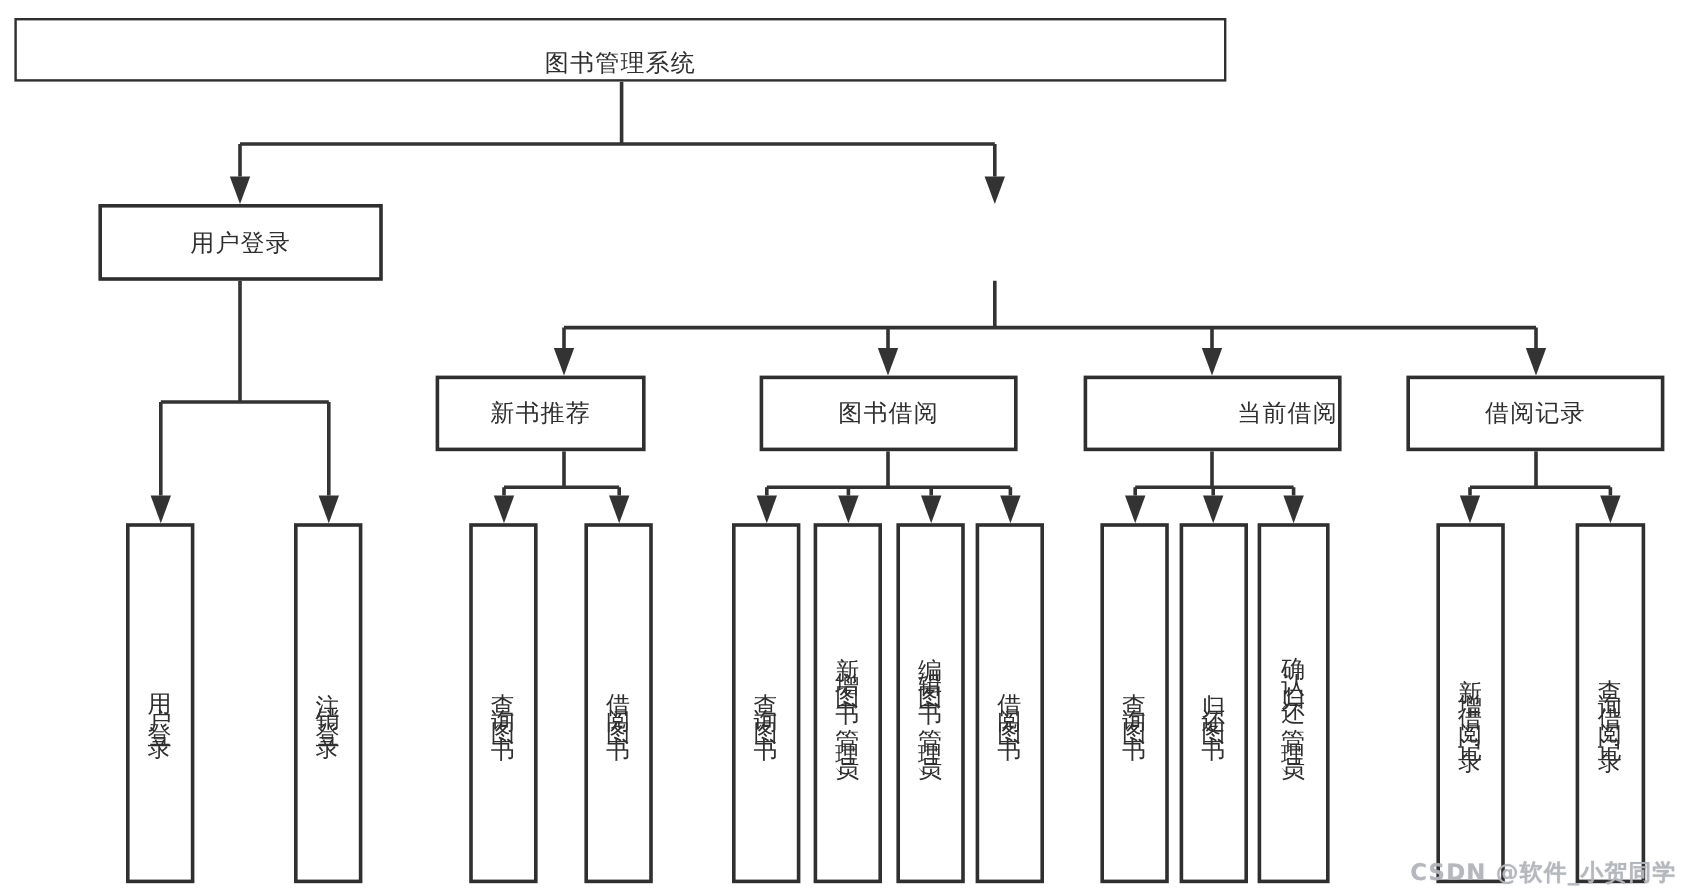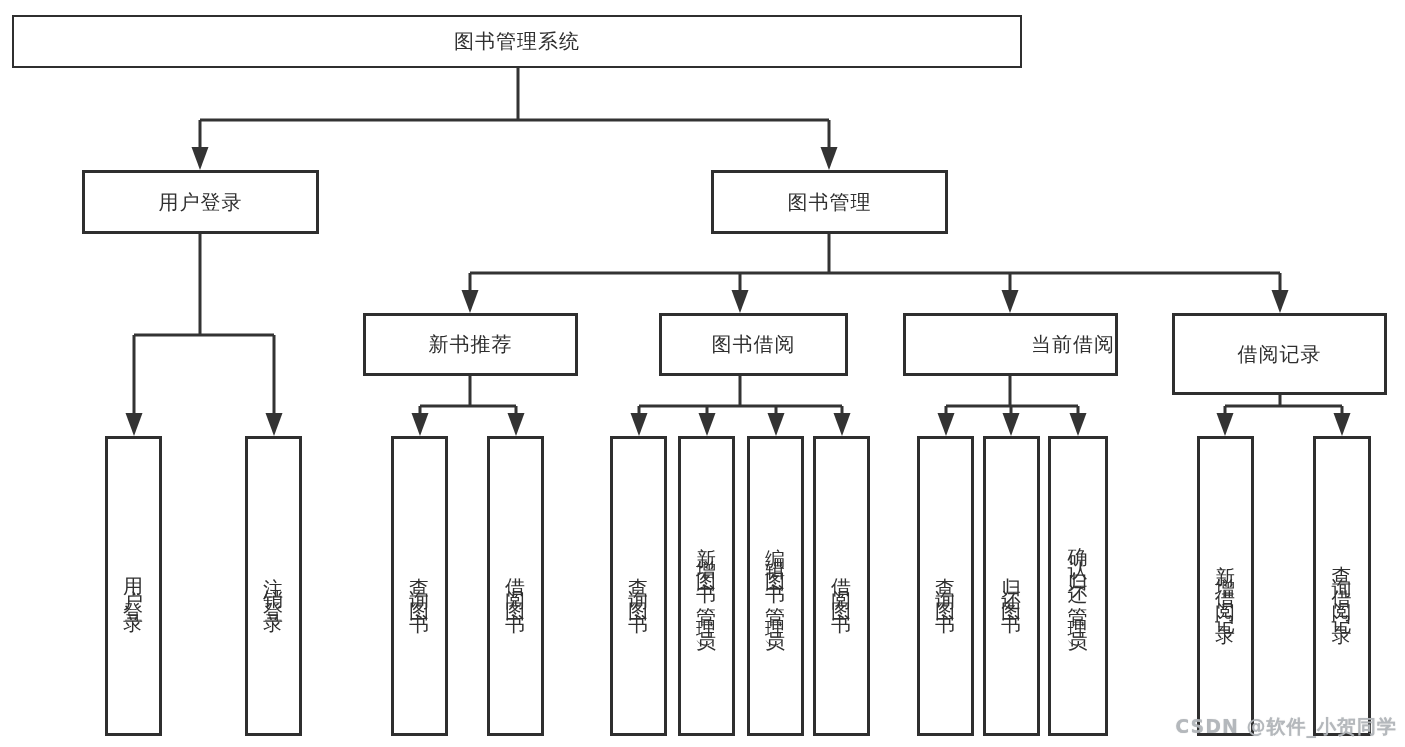--- a/index.html
+++ b/index.html
@@ -23,21 +23,21 @@
     box-sizing: border-box;
     border: 3px solid #2f2f2f;
     background: #ffffff;
     display: flex;
     align-items: center;
     justify-content: center;
     font-size: 20px;
     letter-spacing: 1px;
     color: #2f2f2f;
   }
-  .hbox.root { border-width: 2px; }
+  .hbox.root { border-width: 2px; align-items: flex-end; }
   .vbox {
     position: absolute;
     top: 436px;
     height: 300px;
     box-sizing: border-box;
     border: 3px solid #2f2f2f;
     background: #ffffff;
   }
   .vbox span {
     position: absolute;
@@ -107,34 +107,31 @@
       <polygon points="1333.5,413 1350.5,413 1342,436" fill="#333333" stroke="none"></polygon>
     </svg>
 
   <div class="hbox root" style="left:12px; top:15px; width:1010px; height:53px;">
     <span>图书管理系统</span>
   </div>
 
   <div class="hbox" style="left:82px; top:170px; width:237px; height:64px;">
     <span>用户登录</span>
   </div>
-  <div class="hbox" style="left:711px; top:170px; width:237px; height:64px;">
-    <span>图书管理</span>
-  </div>
 
-  <div class="hbox" style="left:363px; top:313px; width:215px; height:63px;">
+  <div class="hbox" style="left:363px; top:313px; width:175px; height:63px;">
     <span>新书推荐</span>
   </div>
-  <div class="hbox" style="left:659px; top:313px; width:189px; height:63px;">
+  <div class="hbox" style="left:633px; top:313px; width:215px; height:63px;">
     <span>图书借阅</span>
   </div>
   <div class="hbox" style="left:903px; top:313px; width:215px; height:63px;justify-content:flex-end;">
     <span>当前借阅</span>
   </div>
-  <div class="hbox" style="left:1172px; top:313px; width:215px; height:82px;">
+  <div class="hbox" style="left:1172px; top:313px; width:215px; height:63px;">
     <span>借阅记录</span>
   </div>
 
   <div class="vbox" style="left:105px; width:57px;">
     <span>用户登录</span>
   </div>
   <div class="vbox" style="left:245px; width:57px;">
     <span>注销登录</span>
   </div>
 

